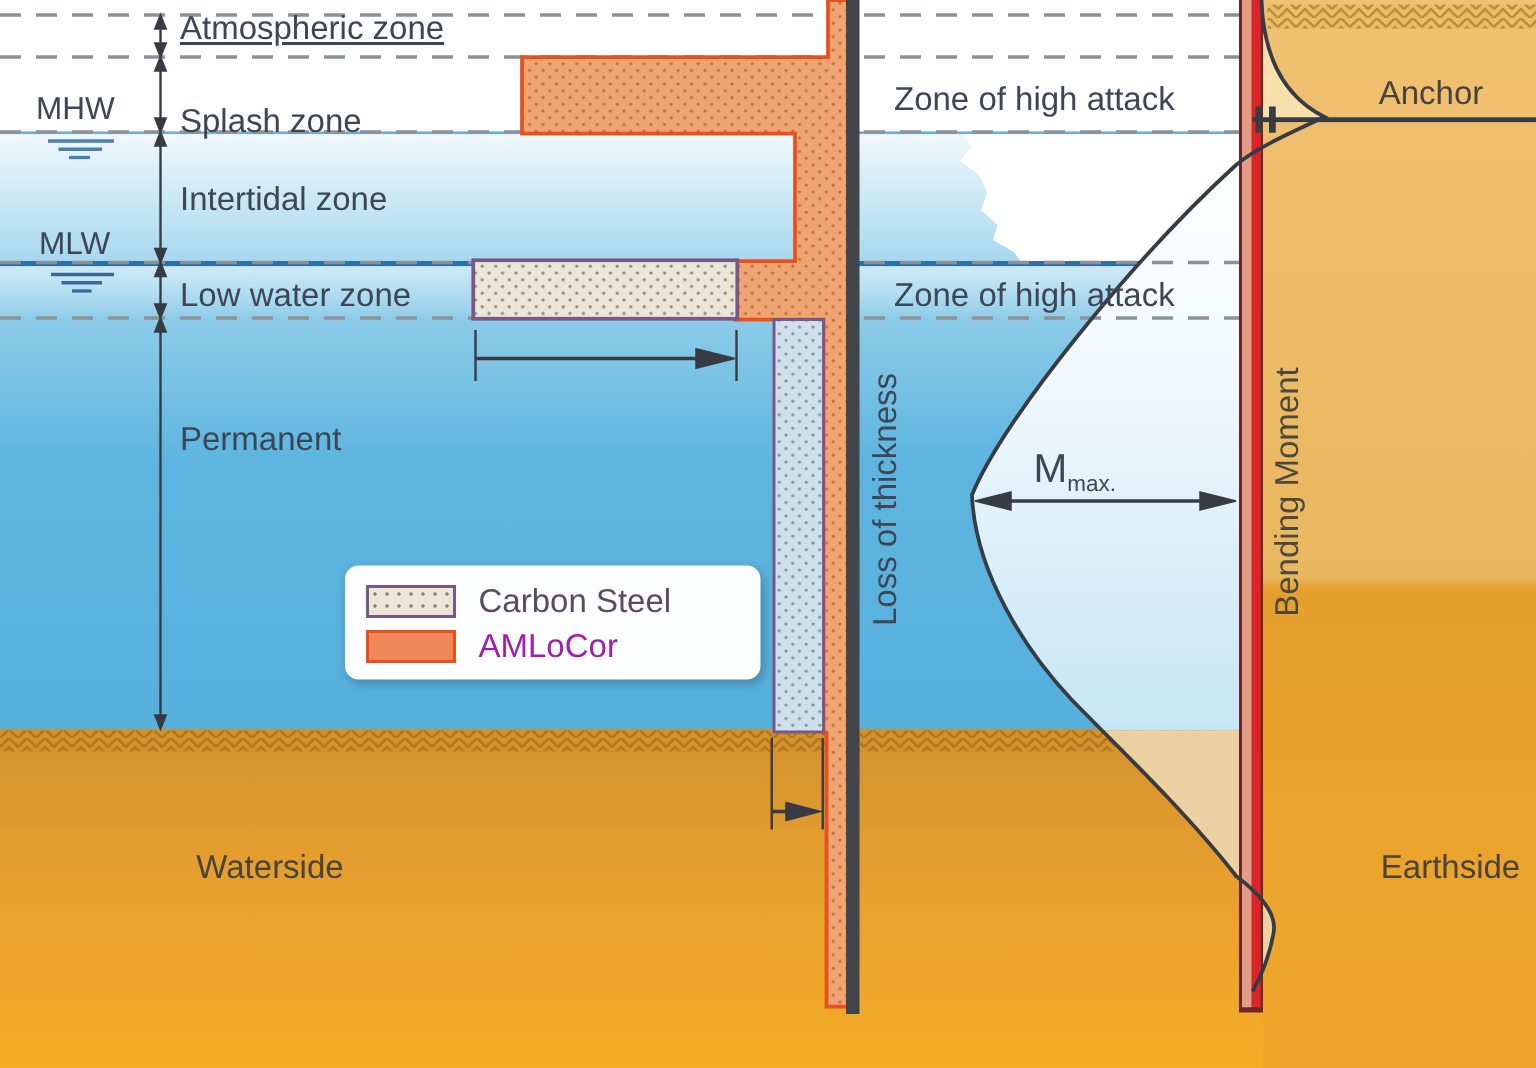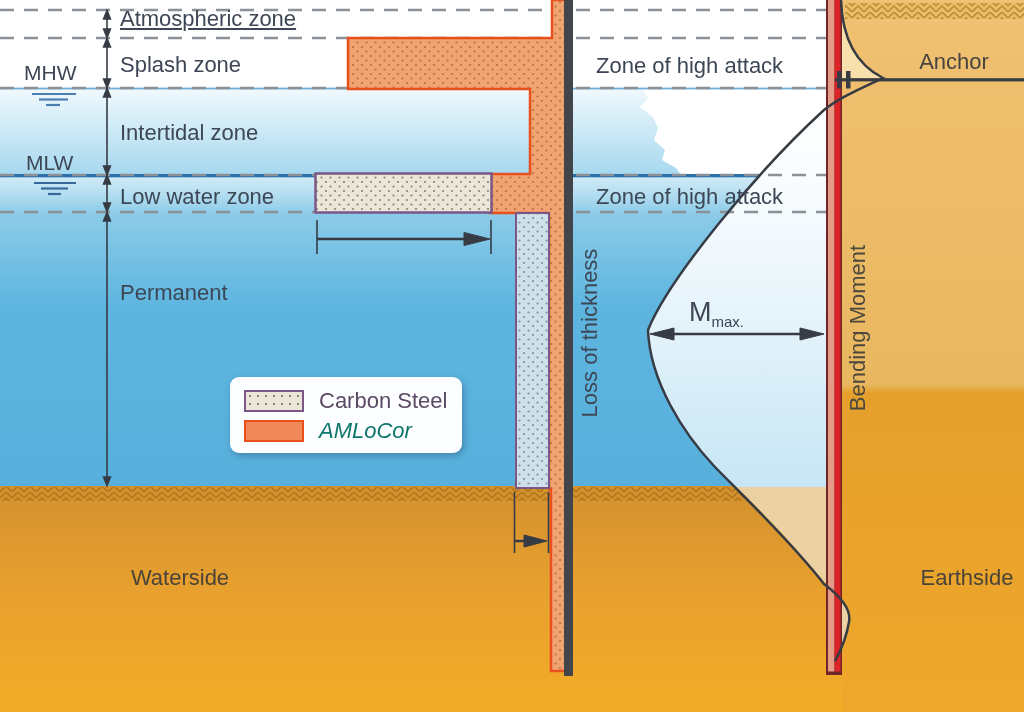--- a/index.html
+++ b/index.html
@@ -9,31 +9,31 @@
   svg{position:absolute;left:0;top:0;}
   .lbl{position:absolute;font-size:22px;color:#3d4654;white-space:nowrap;line-height:1.2;}
   .mark{position:absolute;font-size:21px;color:#3d4654;white-space:nowrap;}
   .twoline{line-height:27px;}
   .rot{position:absolute;transform:translate(-50%,-50%) rotate(-90deg);transform-origin:center;
        font-size:22px;color:#3d4654;white-space:nowrap;}
   .rot.sand{color:#4c483e;}
   .sandlbl{position:absolute;font-size:22px;color:#4a4339;white-space:nowrap;text-align:center;}
   .mmax{position:absolute;left:689px;top:297px;color:#3d4654;font-size:27px;}
   .mmax sub{font-size:15px;}
-  .legend{position:absolute;left:230px;top:377px;width:232px;height:76px;background:#fdfeff;
+  .legend{position:absolute;left:230px;top:377px;width:277px;height:76px;background:#fdfeff;
           border-radius:9px;box-shadow:2px 3px 7px rgba(30,60,90,.35);padding:0;}
   .legend .row{display:flex;align-items:center;height:30px;margin:0 0 0 14px;}
   .legend .row:first-child{margin-top:9px;}
   .legend .sw{width:56px;height:18px;margin-right:15px;flex:0 0 auto;}
   .sw-carbon{background-color:#eae7d8;
      background-image:radial-gradient(#938a76 1px, rgba(0,0,0,0) 1.3px);
      background-size:8px 8px;border:2.5px solid #7b5788;}
   .sw-amlocor{background-color:#f0895a;border:2.5px solid #e8511d;}
   .legend .t-carbon{color:#5a4a64;font-size:22px;}
-  .legend .t-amlocor{color:#0f766e;font-size:22px;font-style:italic;}
+  .legend .t-amlocor{color:#a21caf;font-size:22px;}
 </style>
 </head>
 <body>
 
 <div id="stage">
 
 <svg width="1024" height="712" viewBox="0 0 1024 712">
   <defs>
     <linearGradient id="waterGrad" x1="0" y1="88" x2="0" y2="487" gradientUnits="userSpaceOnUse">
       <stop offset="0" stop-color="#f1f9fd"></stop>
@@ -180,21 +180,21 @@
   </g>
 
   <g stroke="#363b44" fill="#363b44">
     <line x1="660" y1="334" x2="814" y2="334" stroke-width="2.4"></line>
     <polygon points="650,334 674,328 674,340"></polygon>
     <polygon points="824,334 800,328 800,340"></polygon>
   </g>
 </svg>
 
 <div class="lbl" style="left:120px;top:6px;text-decoration:underline;">Atmospheric zone</div>
-<div class="lbl" style="left:120px;top:52px;">Splash zone</div>
+<div class="lbl" style="left:120px;top:68px;">Splash zone</div>
 <div class="mark" style="left:24px;top:61px;">MHW</div>
 <div class="lbl" style="left:120px;top:120px;">Intertidal zone</div>
 <div class="mark" style="left:26px;top:151px;">MLW</div>
 <div class="lbl" style="left:120px;top:184px;">Low water zone</div>
 <div class="lbl twoline" style="left:120px;top:279px;text-align:center;">
   <span>Permanent</span><br>
 </div>
 
 <div class="lbl" style="left:596px;top:53px;">Zone of high attack</div>
 <div class="lbl" style="left:596px;top:184px;">Zone of high attack</div>

